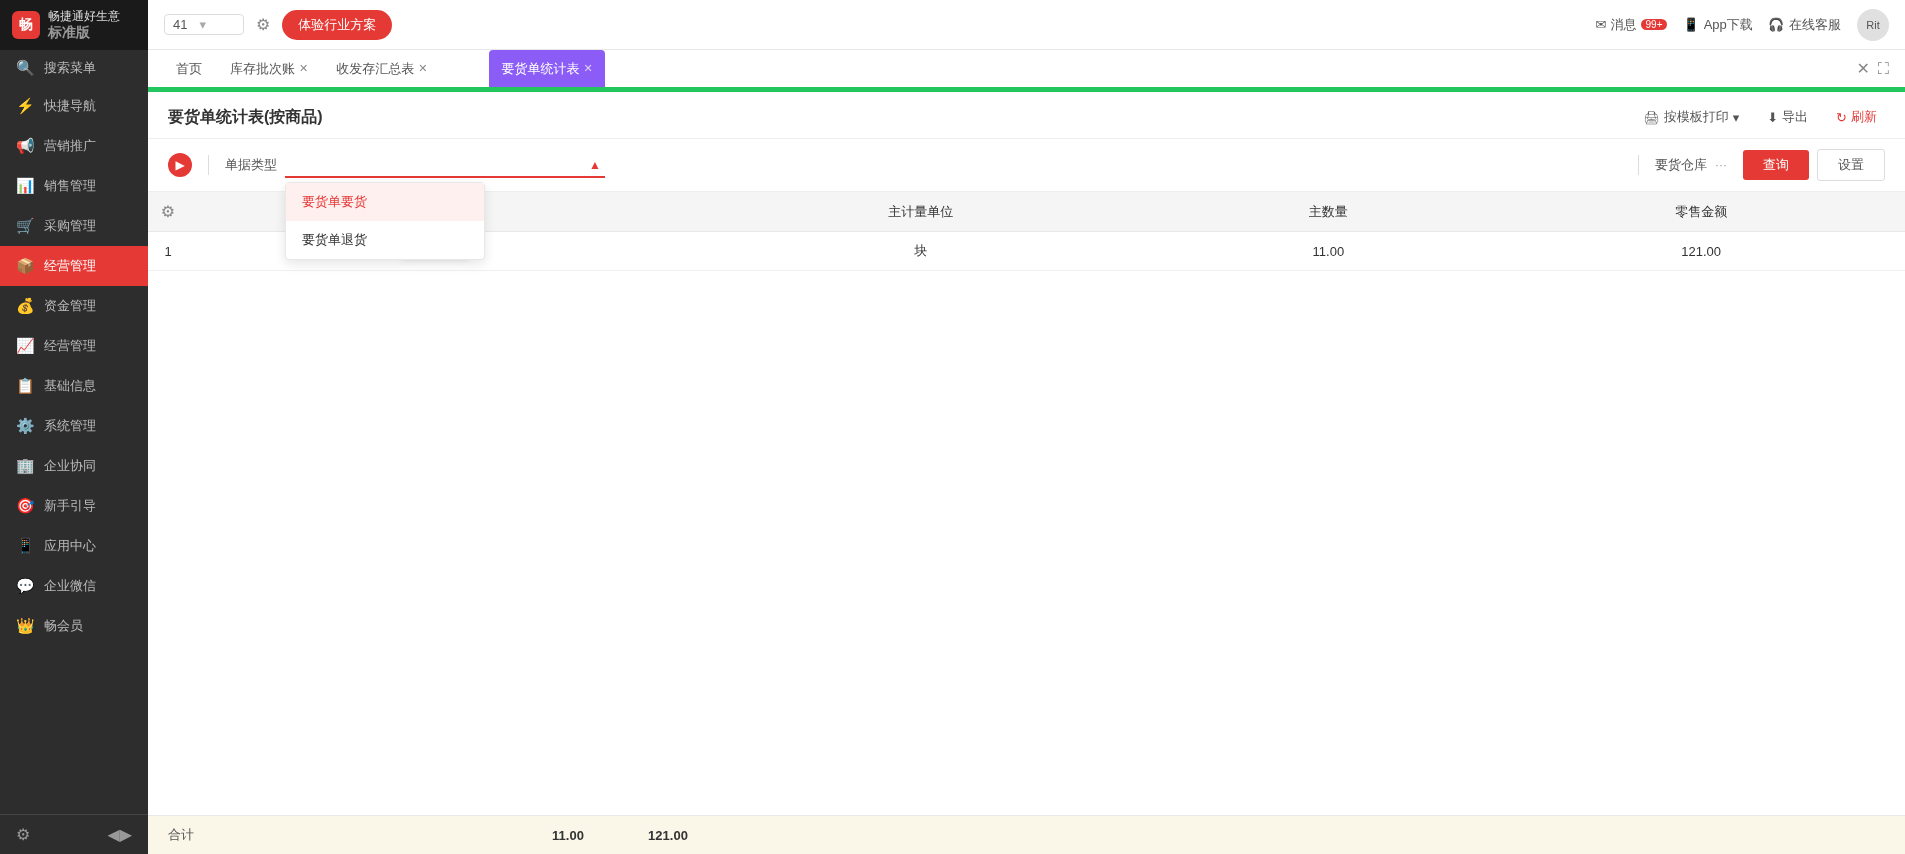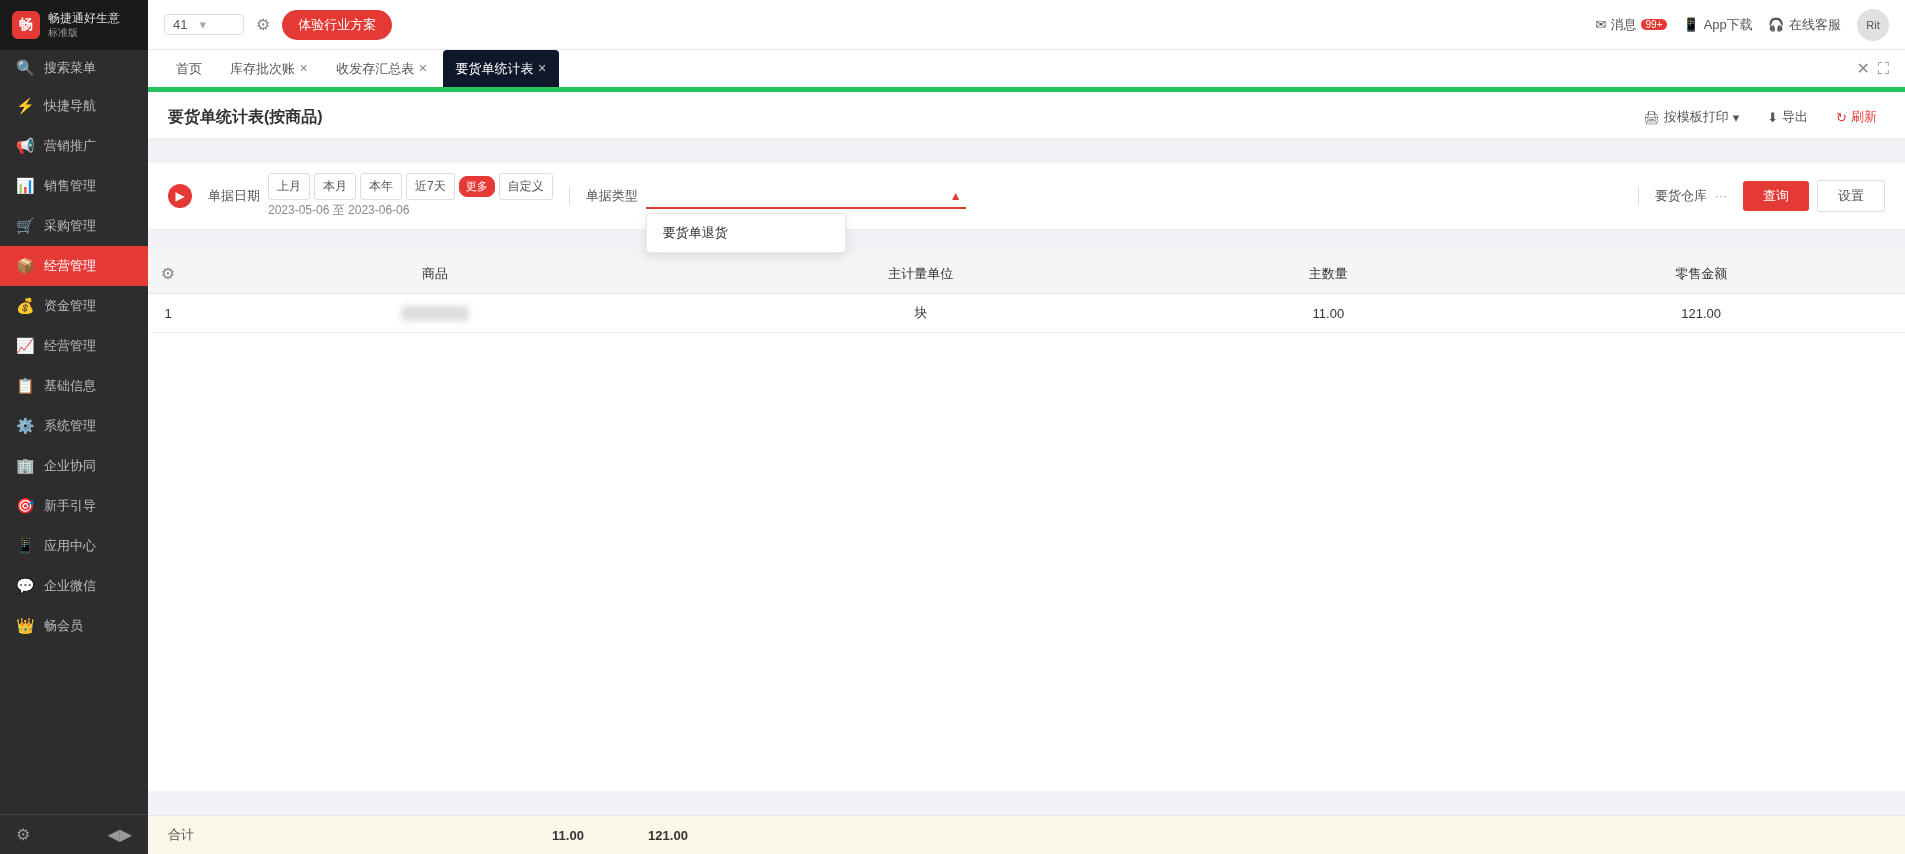--- a/index.html
+++ b/index.html
@@ -25,21 +25,21 @@
     .sidebar-logo .logo-icon {
       width: 28px;
       height: 28px;
       background: #e53935;
       border-radius: 6px;
       display: flex; align-items: center; justify-content: center;
       color: white; font-weight: bold; font-size: 14px; margin-right: 8px;
       flex-shrink: 0;
     }
     .sidebar-logo .logo-text { font-size: 12px; color: #ddd; line-height: 1.4; }
-    .sidebar-logo .logo-sub { font-size: 10px; color: #999; }
+    .sidebar-logo .logo-sub { font-size: 14px; color: #999; font-weight: bold; }
 
     .sidebar-scroll { overflow-y: auto; flex: 1; }
     .sidebar-item {
       display: flex;
       align-items: center;
       padding: 10px 16px;
       cursor: pointer;
       color: #bbb;
       font-size: 13px;
       position: relative;
@@ -102,28 +102,28 @@
       border-bottom: 5px solid #22c55e;
       gap: 4px;
       flex-shrink: 0;
     }
     .tab {
       display: flex; align-items: center; gap: 4px;
       padding: 6px 12px; cursor: pointer; color: #555; font-size: 13px;
       border-radius: 4px 4px 0 0;
       white-space: nowrap;
     }
-    .tab.active { background: #0f172a; color: white; }
+    .tab.active { background: #8b5cf6; color: white; margin-left: 46px; }
     .tab .close-btn { font-size: 11px; opacity: 0.7; }
     .tab-home { color: #555; }
     .tabbar-right { margin-left: auto; display: flex; align-items: center; gap: 8px; }
     .tabbar-icon { cursor: pointer; color: #888; font-size: 16px; }
 
     
-    .content { flex: 1; overflow: hidden; display: flex; flex-direction: column; background: #f0f2f5; gap: 24px; }
+    .content { flex: 1; overflow: hidden; display: flex; flex-direction: column; background: #f0f2f5; }
 
     
     .page-header {
       background: #fff;
       padding: 12px 20px 8px;
       display: flex; align-items: center; justify-content: space-between;
       border-bottom: 1px solid #eee;
       flex-shrink: 0;
     }
     .page-title { font-size: 16px; font-weight: bold; color: #333; }
@@ -402,45 +402,34 @@
         <div class="header-action-btn btn-refresh">
           <span>↻</span>
           <span>刷新</span>
         </div>
       </div>
     </div>
 
     <div class="filter-bar">
       <div class="filter-expand-btn">▶</div>
 
-      <div class="filter-group">
-        <span class="filter-label">单据日期</span>
-        <div class="date-col">
-          <div class="date-group">
-            <button class="date-btn">上月</button>
-            <button class="date-btn">本月</button>
-            <button class="date-btn">本年</button>
-            <button class="date-btn">近7天</button>
-            <button class="date-btn more">更多</button>
-            <button class="date-btn">自定义</button>
-          </div>
-          <div class="date-range">2023-05-06 至 2023-06-06</div>
-        </div>
-      </div>
 
       <div class="filter-separator"></div>
 
       <div class="type-filter">
         <span class="filter-label">单据类型</span>
         <div class="type-select-wrapper">
           <input class="type-select-input" value="" readonly="" style="">
           <span class="type-select-arrow">▲</span>
 
           
           <div class="dropdown-overlay" style="left:0; top:calc(100% + 4px);">
+            <div class="dropdown-item selected">
+              <span>要货单要货</span>
+            </div>
             <div class="dropdown-item">
               <span>要货单退货</span>
             </div>
           </div>
         </div>
       </div>
 
       <div class="filter-separator"></div>
 
       <div class="warehouse-filter">

